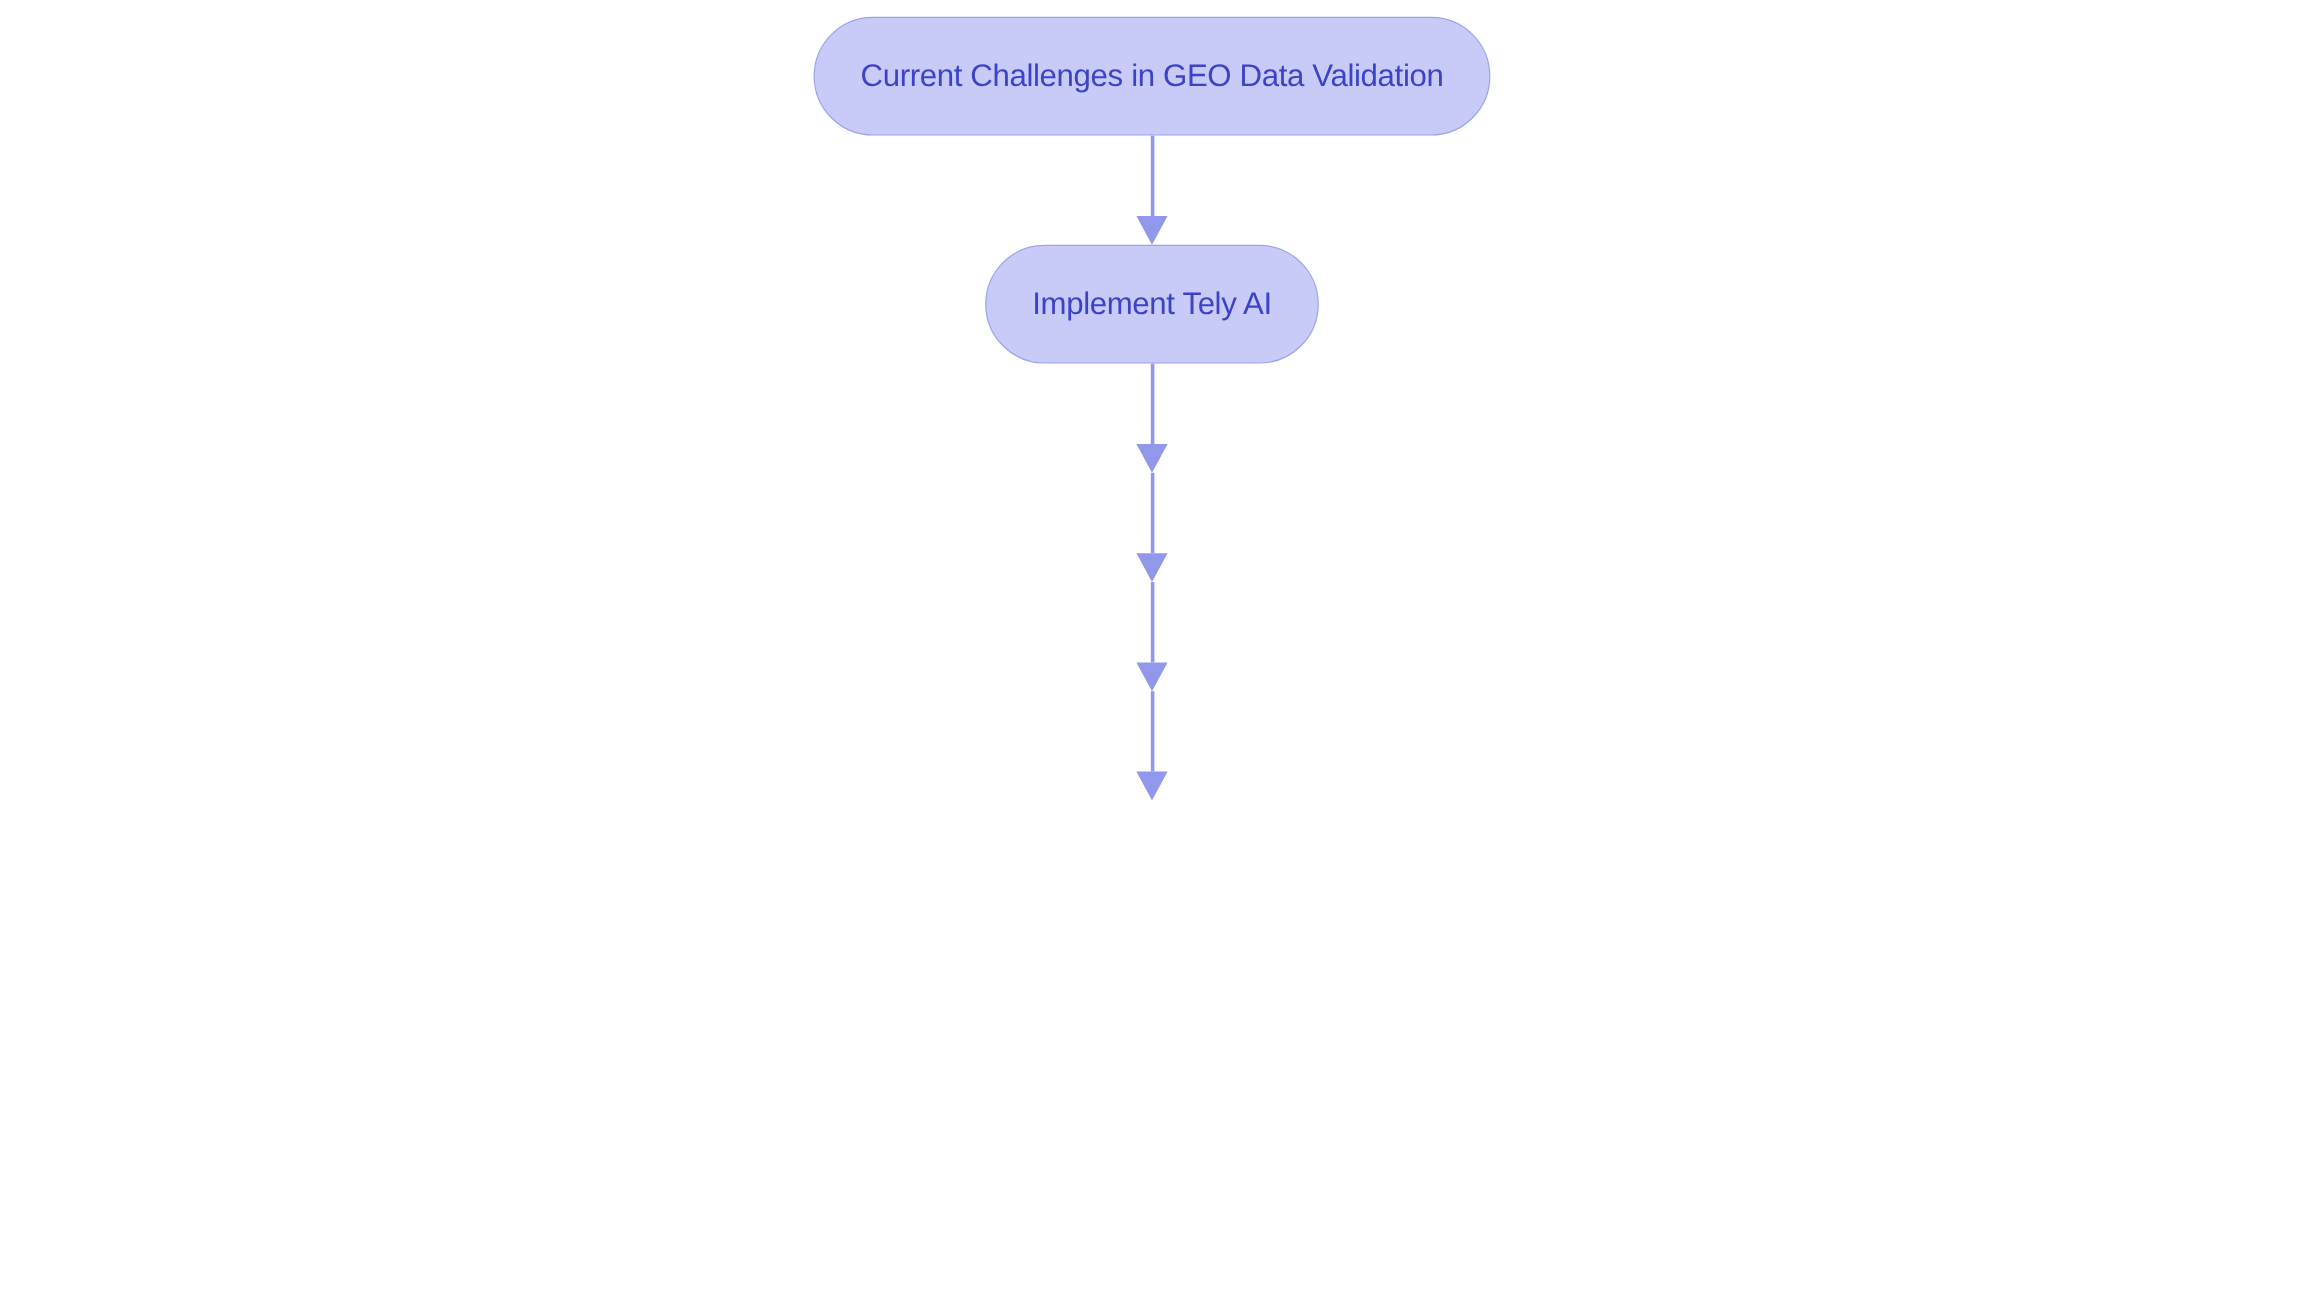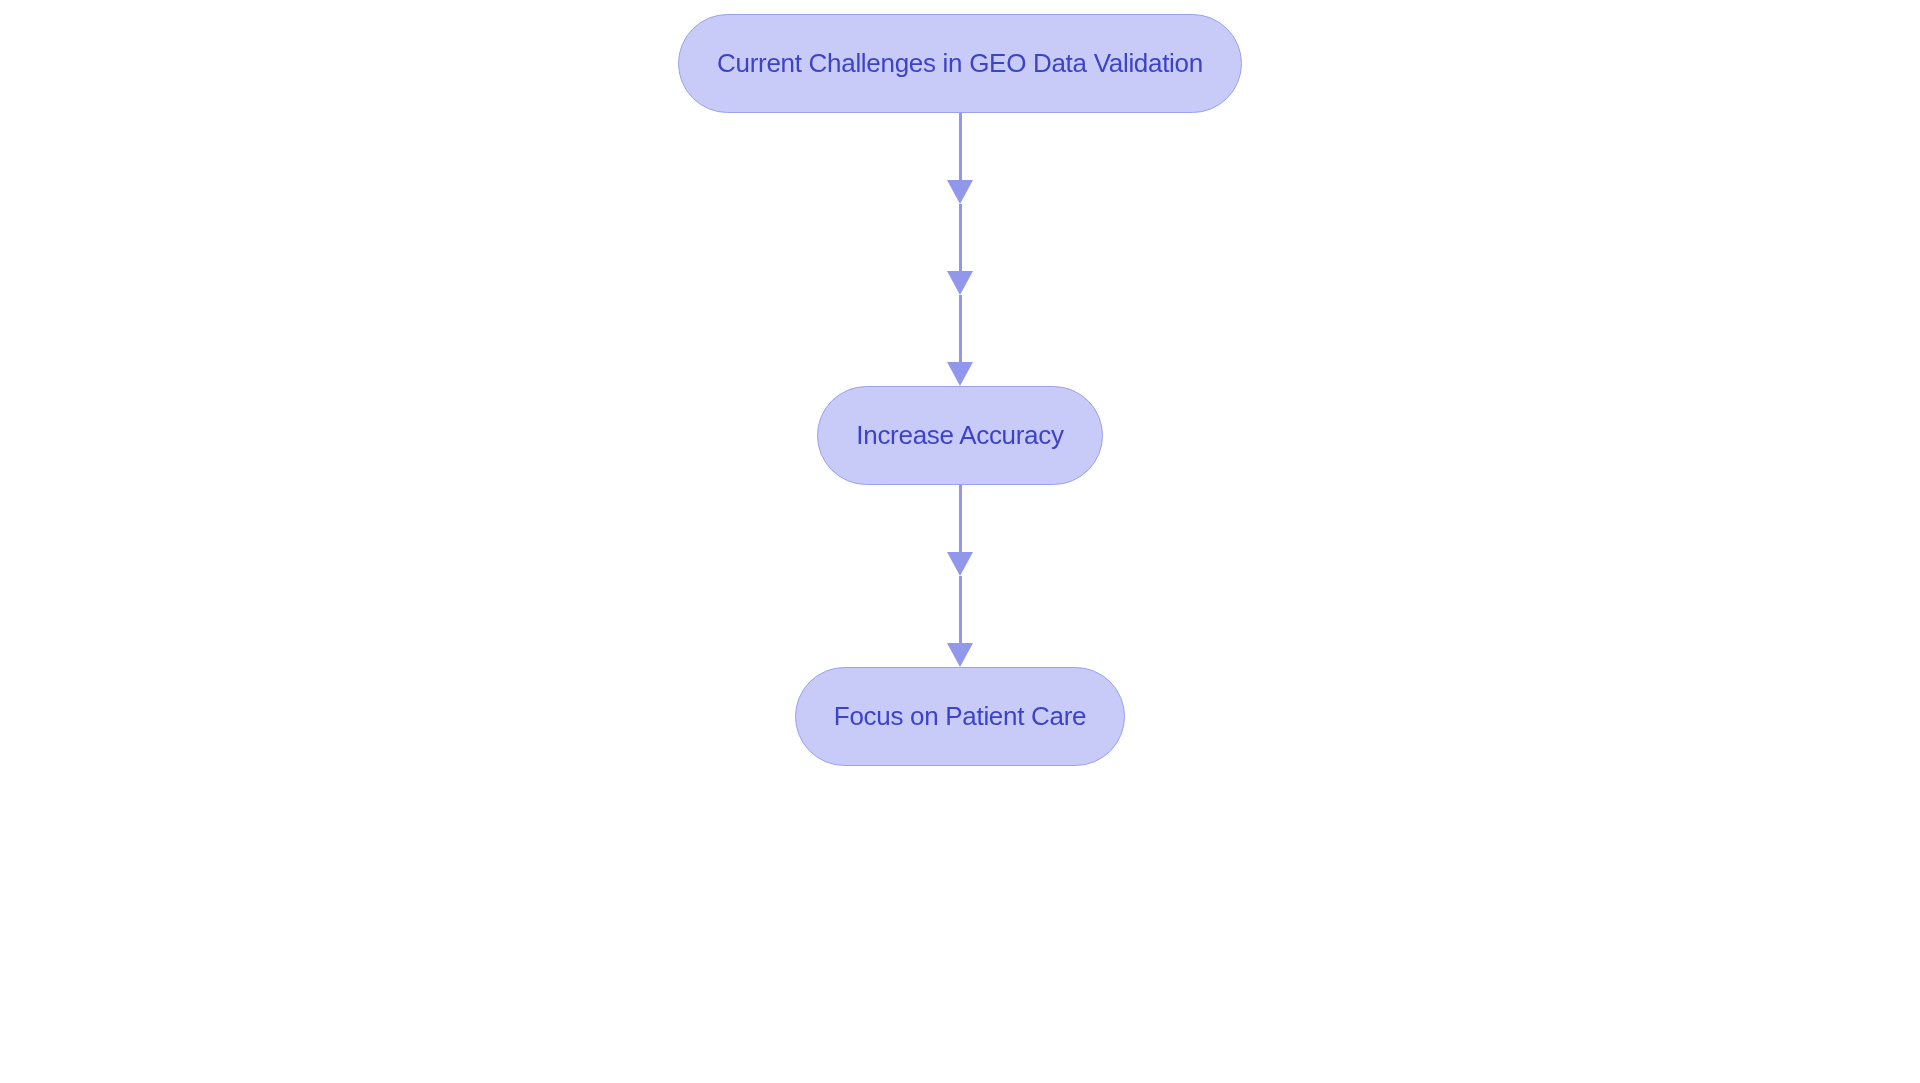--- a/index.html
+++ b/index.html
@@ -70,44 +70,41 @@
 
   <div class="node">
     <span class="node-label">Current Challenges in GEO Data Validation</span>
   </div>
 
   <div class="arrow">
     <div class="arrow-line"></div>
     <div class="arrow-head"></div>
   </div>
 
-
-  <div class="arrow">
-    <div class="arrow-line"></div>
-    <div class="arrow-head"></div>
-  </div>
-
-
-  <div class="arrow">
-    <div class="arrow-line"></div>
-    <div class="arrow-head"></div>
-  </div>
-
   <div class="node">
-    <span class="node-label">Increase Accuracy</span>
+    <span class="node-label">Implement Tely AI</span>
   </div>
 
   <div class="arrow">
     <div class="arrow-line"></div>
     <div class="arrow-head"></div>
   </div>
 
 
   <div class="arrow">
     <div class="arrow-line"></div>
     <div class="arrow-head"></div>
   </div>
 
-  <div class="node">
-    <span class="node-label">Focus on Patient Care</span>
+
+  <div class="arrow">
+    <div class="arrow-line"></div>
+    <div class="arrow-head"></div>
   </div>
+
+
+  <div class="arrow">
+    <div class="arrow-line"></div>
+    <div class="arrow-head"></div>
+  </div>
+
 
 </div>
 
 </body></html>

